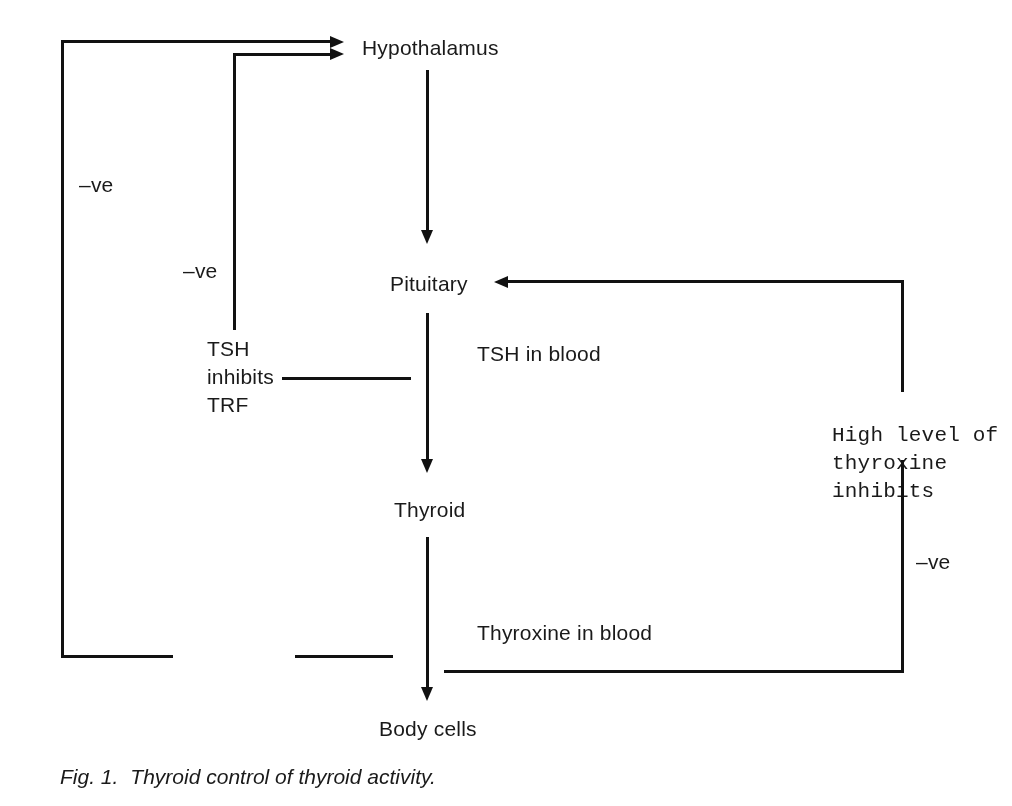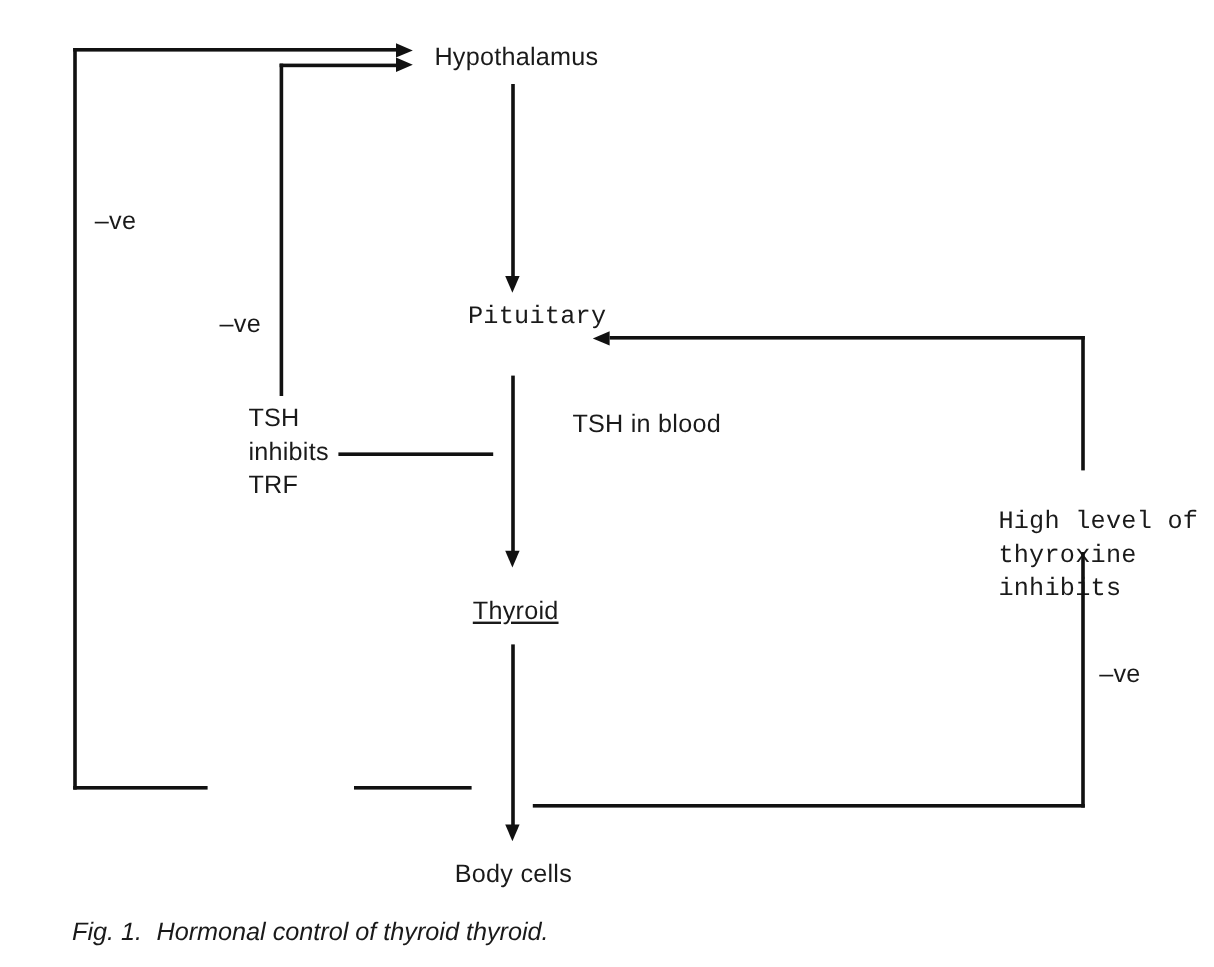--- a/index.html
+++ b/index.html
@@ -60,25 +60,26 @@
     color:var(--text);
   }
   .caption .fig{margin-right:12px;}
 </style>
 </head>
 <body>
 
 <div class="stage">
 
   <div class="lbl" style="left:362px;top:34px;">Hypothalamus</div>
-  <div class="lbl" style="left:390px;top:251px;font-family:Liberation Mono, monospace;">Pituitary</div>
-  <div class="lbl" style="left:394px;top:496px;text-decoration:underline;">Thyroid</div>
+  <div class="lbl" style="left:390px;top:270px;">Pituitary</div>
+  <div class="lbl" style="left:394px;top:496px;">Thyroid</div>
   <div class="lbl" style="left:379px;top:715px;">Body cells</div>
 
   <div class="lbl" style="left:477px;top:340px;">TSH in blood</div>
+  <div class="lbl" style="left:477px;top:619px;">Thyroxine in blood</div>
 
   <div class="lbl" style="left:79px;top:171px;">–ve</div>
   <div class="lbl" style="left:183px;top:257px;">–ve</div>
   <div class="lbl" style="left:916px;top:548px;">–ve</div>
   <div class="lbl" style="left:207px;top:335px;">TSH
 inhibits
 TRF</div>
   <div class="lbl" style="left:832px;top:422px;font-family:Liberation Mono, monospace;">High level of
 thyroxine inhibits</div>
 
@@ -102,16 +103,16 @@
   <div class="ah ah-right" style="left:330px;top:48px;"></div>
   <div class="ln" style="left:282px;top:377px;width:129px;height:3px;"></div>
 
   <div class="ah ah-left" style="left:494px;top:276px;"></div>
   <div class="ln" style="left:508px;top:280px;width:396px;height:3px;"></div>
   <div class="ln" style="left:901px;top:280px;width:3px;height:112px;"></div>
   <div class="ln" style="left:901px;top:460px;width:3px;height:213px;"></div>
   <div class="ln" style="left:444px;top:670px;width:460px;height:3px;"></div>
 
   <div class="caption">
-    <span class="fig">Fig. 1.</span><span class="title">Hormonal control of thyroid thyroid.</span>
+    <span class="fig">Fig. 1.</span><span class="title">Thyroid control of thyroid activity.</span>
   </div>
 
 </div>
 
 </body></html>

